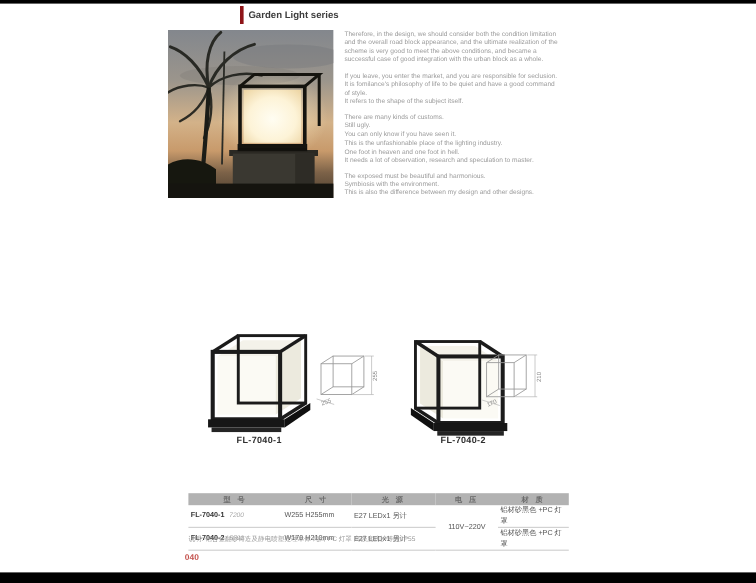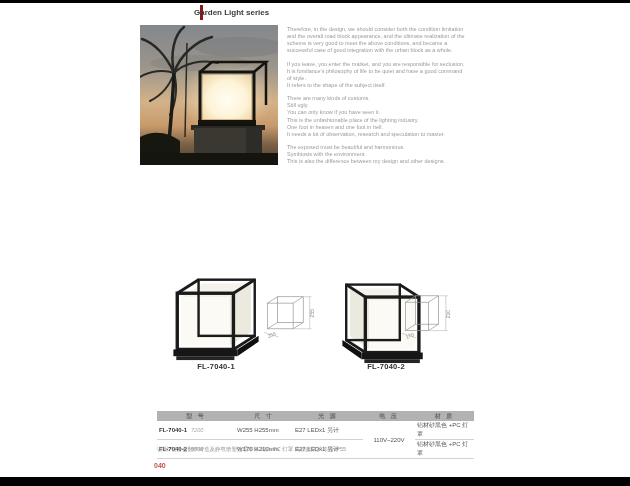--- a/index.html
+++ b/index.html
@@ -5,21 +5,21 @@
   html,body{margin:0;padding:0;background:#e9e9e9;}
   .page{position:relative;width:630px;height:486px;background:#ffffff;overflow:hidden;
         font-family:"Liberation Sans",sans-serif;}
   .bar{position:absolute;left:0;width:630px;background:#000;}
   .bar.top{top:0;height:3px;}
   .bar.bottom{top:477px;height:9px;}
 
   .brand{position:absolute;left:146px;top:2px;font-family:"DejaVu Serif",serif;
          font-style:italic;font-weight:bold;font-size:14px;color:#b01e23;letter-spacing:.5px;}
   .brand-divider{position:absolute;left:200px;top:5px;width:3px;height:15px;background:#8e1418;}
-  .series-title{position:absolute;left:194px;top:8px;font-size:8px;font-weight:bold;color:#3c3c3c;}
+  .series-title{position:absolute;left:207px;top:8px;font-size:8px;font-weight:bold;color:#3c3c3c;}
 
   .photo{position:absolute;left:140px;top:25px;width:138px;height:140px;}
   .photo svg{display:block;width:100%;height:100%;}
 
   .intro{position:absolute;left:287px;top:26px;width:180px;color:#9b9b9b;
          font-size:5.5px;line-height:1.3;}
   .intro p{margin:0 0 6px;white-space:pre-line;}
 
   .figure{position:absolute;}
   .figure svg{display:block;width:100%;height:100%;}

